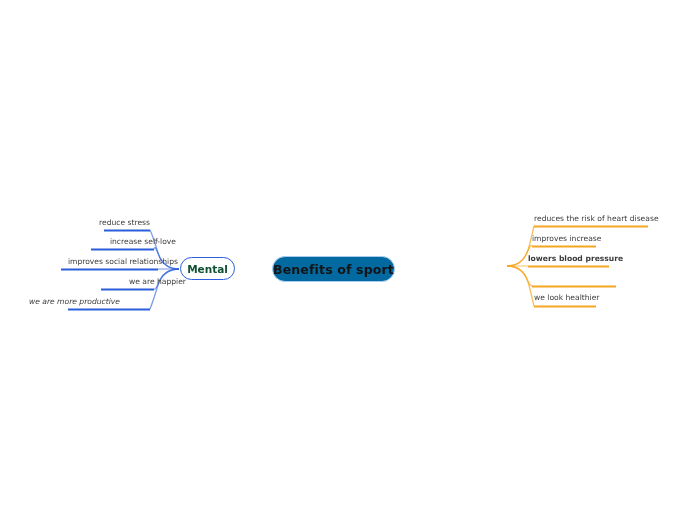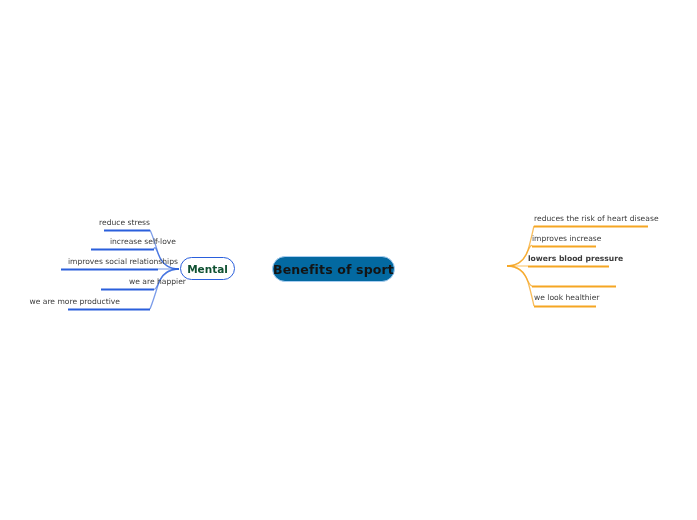--- a/index.html
+++ b/index.html
@@ -165,21 +165,21 @@
   </div>
   <div class="leaf-label leaf-left" style="left:0px; top:237px; width:176px;">
     <span>increase self-love</span>
   </div>
   <div class="leaf-label leaf-left" style="left:0px; top:257px; width:158px;margin-left:20px;">
     <span>improves social relationships</span>
   </div>
   <div class="leaf-label leaf-left" style="left:0px; top:277px; width:154px;margin-left:32px;">
     <span>we are happier</span>
   </div>
-  <div class="leaf-label leaf-left" style="left:0px; top:297px; width:120px;">
+  <div class="leaf-label leaf-left" style="left:0px; top:297px; width:120px;font-style:italic;">
     <span>we are more productive</span>
   </div>
 
   <div class="leaf-label leaf-right" style="left:534px; top:214px; width:160px;">
     <span>reduces the risk of heart disease</span>
   </div>
   <div class="leaf-label leaf-right" style="left:532px; top:234px; width:160px;">
     <span>improves increase</span>
   </div>
   <div class="leaf-label leaf-right" style="left:528px; top:254px; width:160px;font-weight:bold;">

